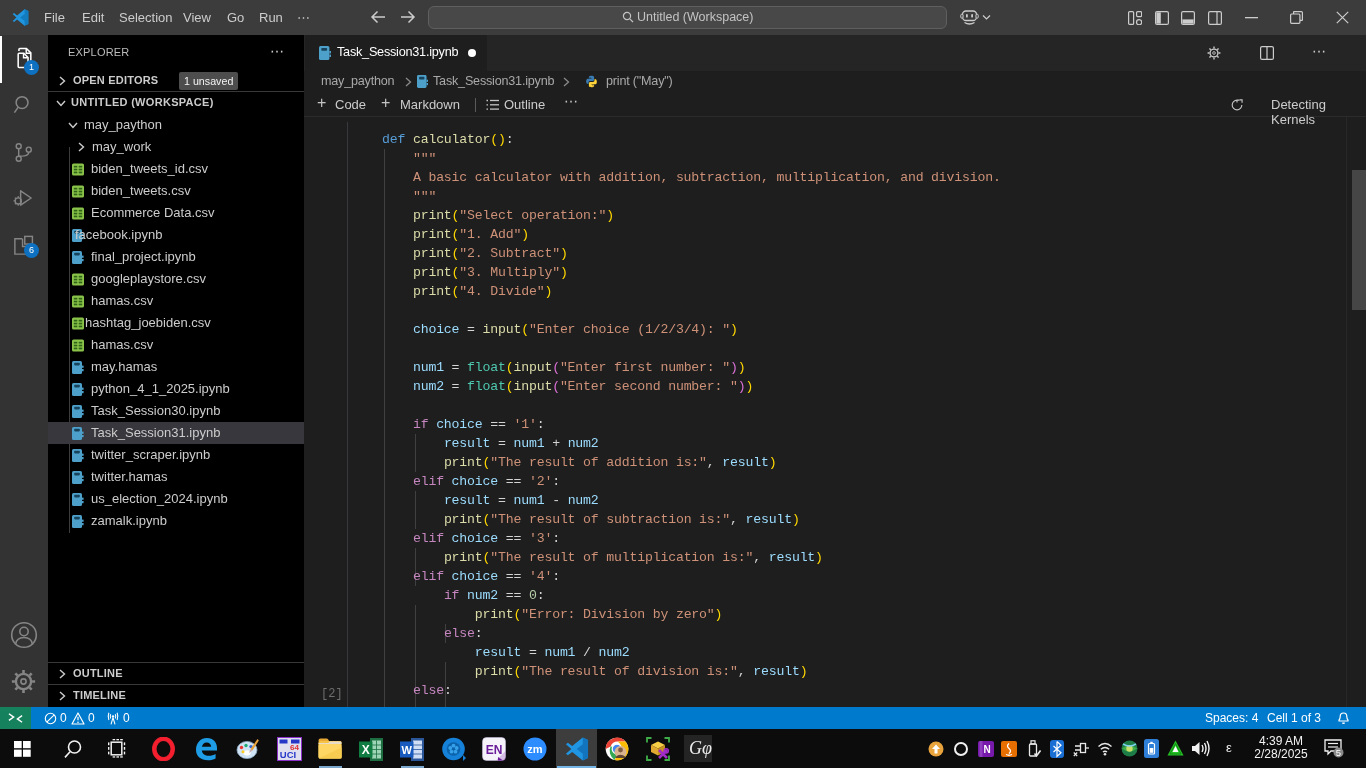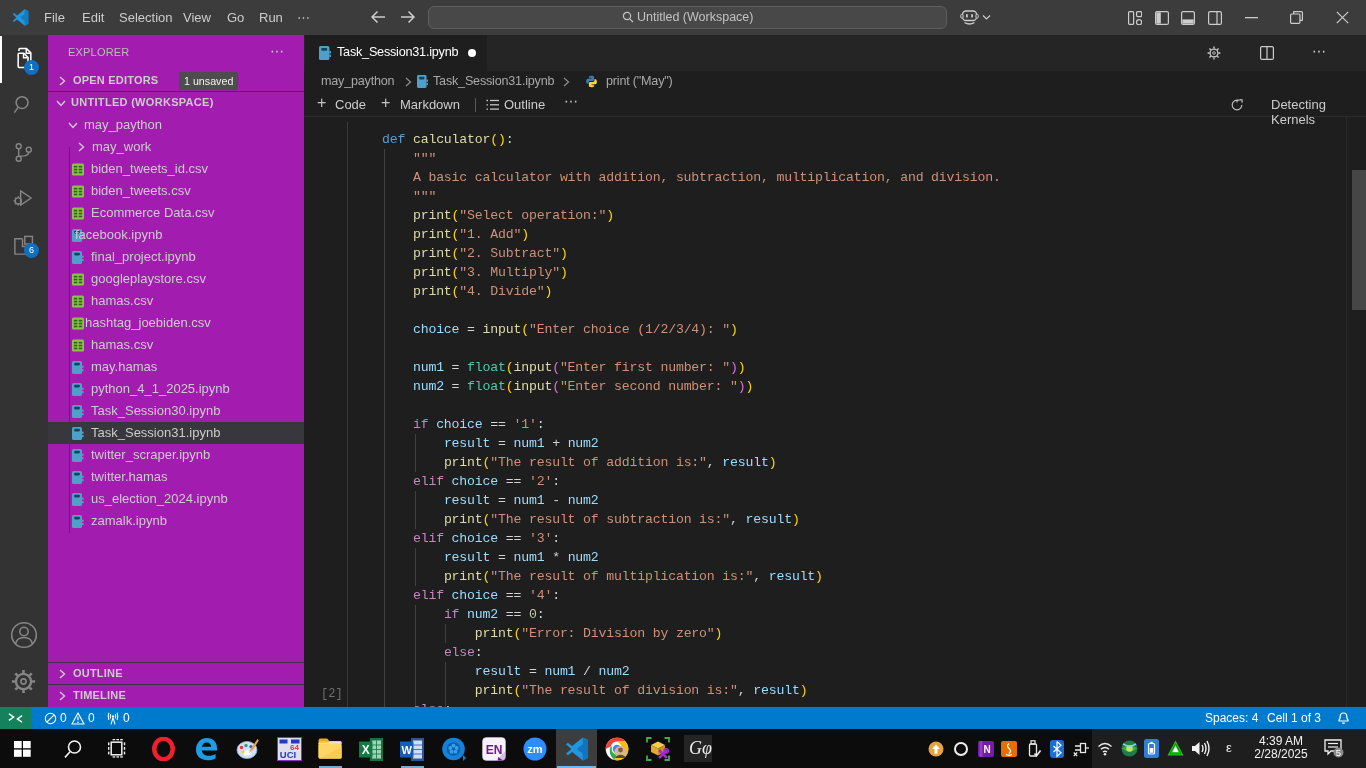--- a/index.html
+++ b/index.html
@@ -14,21 +14,21 @@
   #searchbox { position:absolute; left:428px; top:6px; width:519px; height:23px;
     background:#484848; border:1px solid #5f5f5f; border-radius:6px;
     color:#c3c3c3; font-size:12.5px; text-align:center; line-height:21px; }
 
   
   #activitybar { position:absolute; left:0; top:35px; width:48px; height:672px; background:#333333; }
   .actbadge { position:absolute; width:15px; height:15px; border-radius:50%; background:#0e70c0;
     color:#fff; font-size:9px; text-align:center; line-height:15px; }
 
   
-  #sidebar { position:absolute; left:48px; top:35px; width:256px; height:672px; background:#a21caf; color:#cccccc; }
+  #sidebar { position:absolute; left:48px; top:35px; width:256px; height:672px; background:#000000; color:#cccccc; }
   .treerow { position:absolute; left:0; width:256px; height:22px; line-height:22px; font-size:13px; white-space:nowrap; }
   .seti { position:absolute; top:5px; width:12px; height:13px; }
 
   
   #editor { position:absolute; left:304px; top:35px; width:1062px; height:672px; background:#1e1e1e; }
   #tabbar { position:absolute; left:0; top:0; width:1062px; height:36px; background:#252526; }
   #tab1 { position:absolute; left:1px; top:0; width:182px; height:36px; background:#1e1e1e; }
   #breadcrumb { position:absolute; left:0; top:36px; width:1062px; height:22px; font-size:12.6px; letter-spacing:-0.2px; color:#a9a9a9; }
   #nbtoolbar { position:absolute; left:0; top:58px; width:1062px; height:24px; color:#cccccc; font-size:13px;
     border-bottom:1px solid #2b2b2b; }
@@ -46,21 +46,21 @@
   .n  { color:#b5cea8; }  
   .b1 { color:#ffd700; }  
   .b2 { color:#da70d6; }  
   .guide { position:absolute; width:1px; background:#404040; }
 
   
   #statusbar { position:absolute; left:0; top:707px; width:1366px; height:22px; background:#007acc;
     color:#ffffff; font-size:12px; }
 
   
-  #taskbar { position:absolute; left:0; top:729px; width:1092px; height:39px; background:#0c0c0c; }
+  #taskbar { position:absolute; left:0; top:729px; width:1366px; height:39px; background:#0c0c0c; }
 </style>
 </head>
 <body>
 <div id="root">
 
   <div id="titlebar">
     <svg class="abs" style="left:12px;top:9px" width="17" height="17" viewBox="0 0 100 100">
       <path fill="#2196e0" d="M74 2 L96 12 L96 88 L74 98 L30 62 L12 76 L4 70 L26 50 L4 30 L12 24 L30 38 Z"></path>
       <path fill="#1179bb" d="M74 2 L96 12 L96 88 L74 98 Z M74 30 L74 70 L48 50 Z" opacity="0.9"></path>
       <path fill="#2aa4ea" d="M74 2 L74 98 L30 62 L12 76 L4 70 L26 50 L4 30 L12 24 L30 38 Z" opacity="0"></path>
@@ -512,21 +512,20 @@
 <div>    <span class="v">num1</span> = <span class="t">float</span><span class="b1">(</span><span class="f">input</span><span class="b2">(</span><span class="s">"Enter first number: "</span><span class="b2">)</span><span class="b1">)</span></div>
 <div>    <span class="v">num2</span> = <span class="t">float</span><span class="b1">(</span><span class="f">input</span><span class="b2">(</span><span class="s">"Enter second number: "</span><span class="b2">)</span><span class="b1">)</span></div>
 <div>&nbsp;</div>
 <div>    <span class="c">if</span> <span class="v">choice</span> == <span class="s">'1'</span>:</div>
 <div>        <span class="v">result</span> = <span class="v">num1</span> + <span class="v">num2</span></div>
 <div>        <span class="f">print</span><span class="b1">(</span><span class="s">"The result of addition is:"</span>, <span class="v">result</span><span class="b1">)</span></div>
 <div>    <span class="c">elif</span> <span class="v">choice</span> == <span class="s">'2'</span>:</div>
 <div>        <span class="v">result</span> = <span class="v">num1</span> - <span class="v">num2</span></div>
 <div>        <span class="f">print</span><span class="b1">(</span><span class="s">"The result of subtraction is:"</span>, <span class="v">result</span><span class="b1">)</span></div>
 <div>    <span class="c">elif</span> <span class="v">choice</span> == <span class="s">'3'</span>:</div>
-<div>        <span class="v">result</span> = <span class="v">num1</span> * <span class="v">num2</span></div>
 <div>        <span class="f">print</span><span class="b1">(</span><span class="s">"The result of multiplication is:"</span>, <span class="v">result</span><span class="b1">)</span></div>
 <div>    <span class="c">elif</span> <span class="v">choice</span> == <span class="s">'4'</span>:</div>
 <div>        <span class="c">if</span> <span class="v">num2</span> == <span class="n">0</span>:</div>
 <div>            <span class="f">print</span><span class="b1">(</span><span class="s">"Error: Division by zero"</span><span class="b1">)</span></div>
 <div>        <span class="c">else</span>:</div>
 <div>            <span class="v">result</span> = <span class="v">num1</span> / <span class="v">num2</span></div>
 <div>            <span class="f">print</span><span class="b1">(</span><span class="s">"The result of division is:"</span>, <span class="v">result</span><span class="b1">)</span></div>
 <div>    <span class="c">else</span>:</div>
         </div>
     </div>

